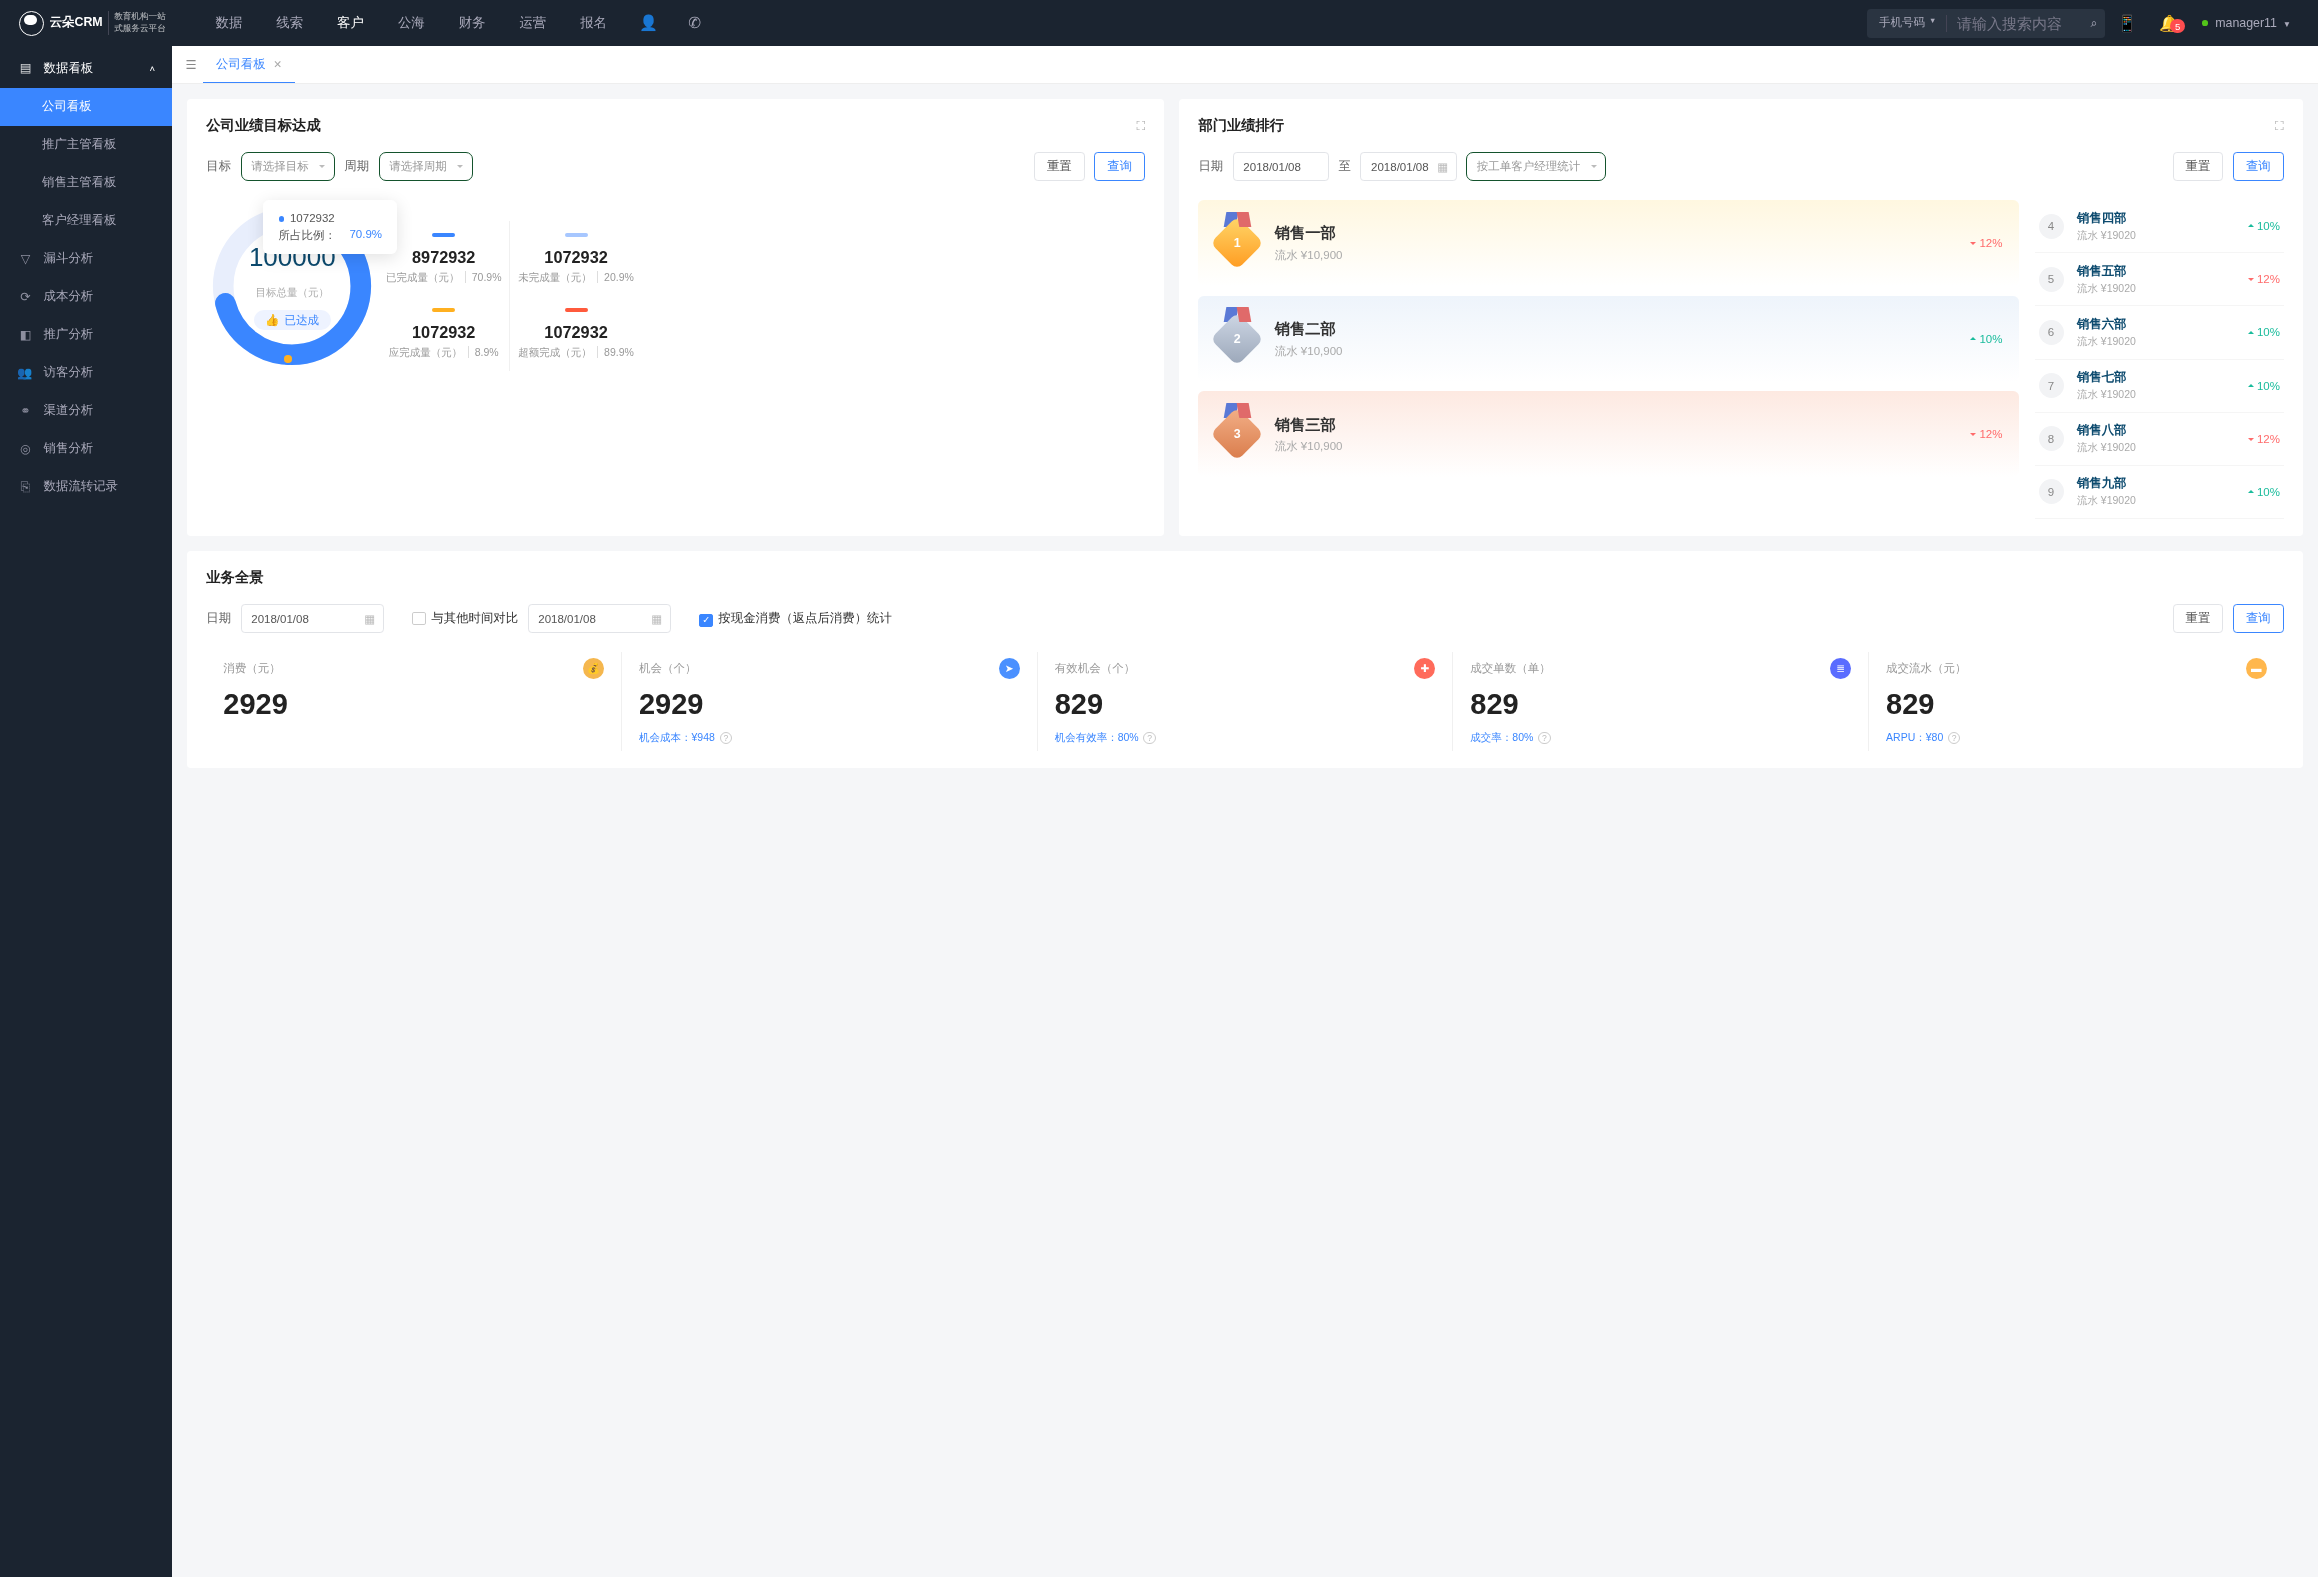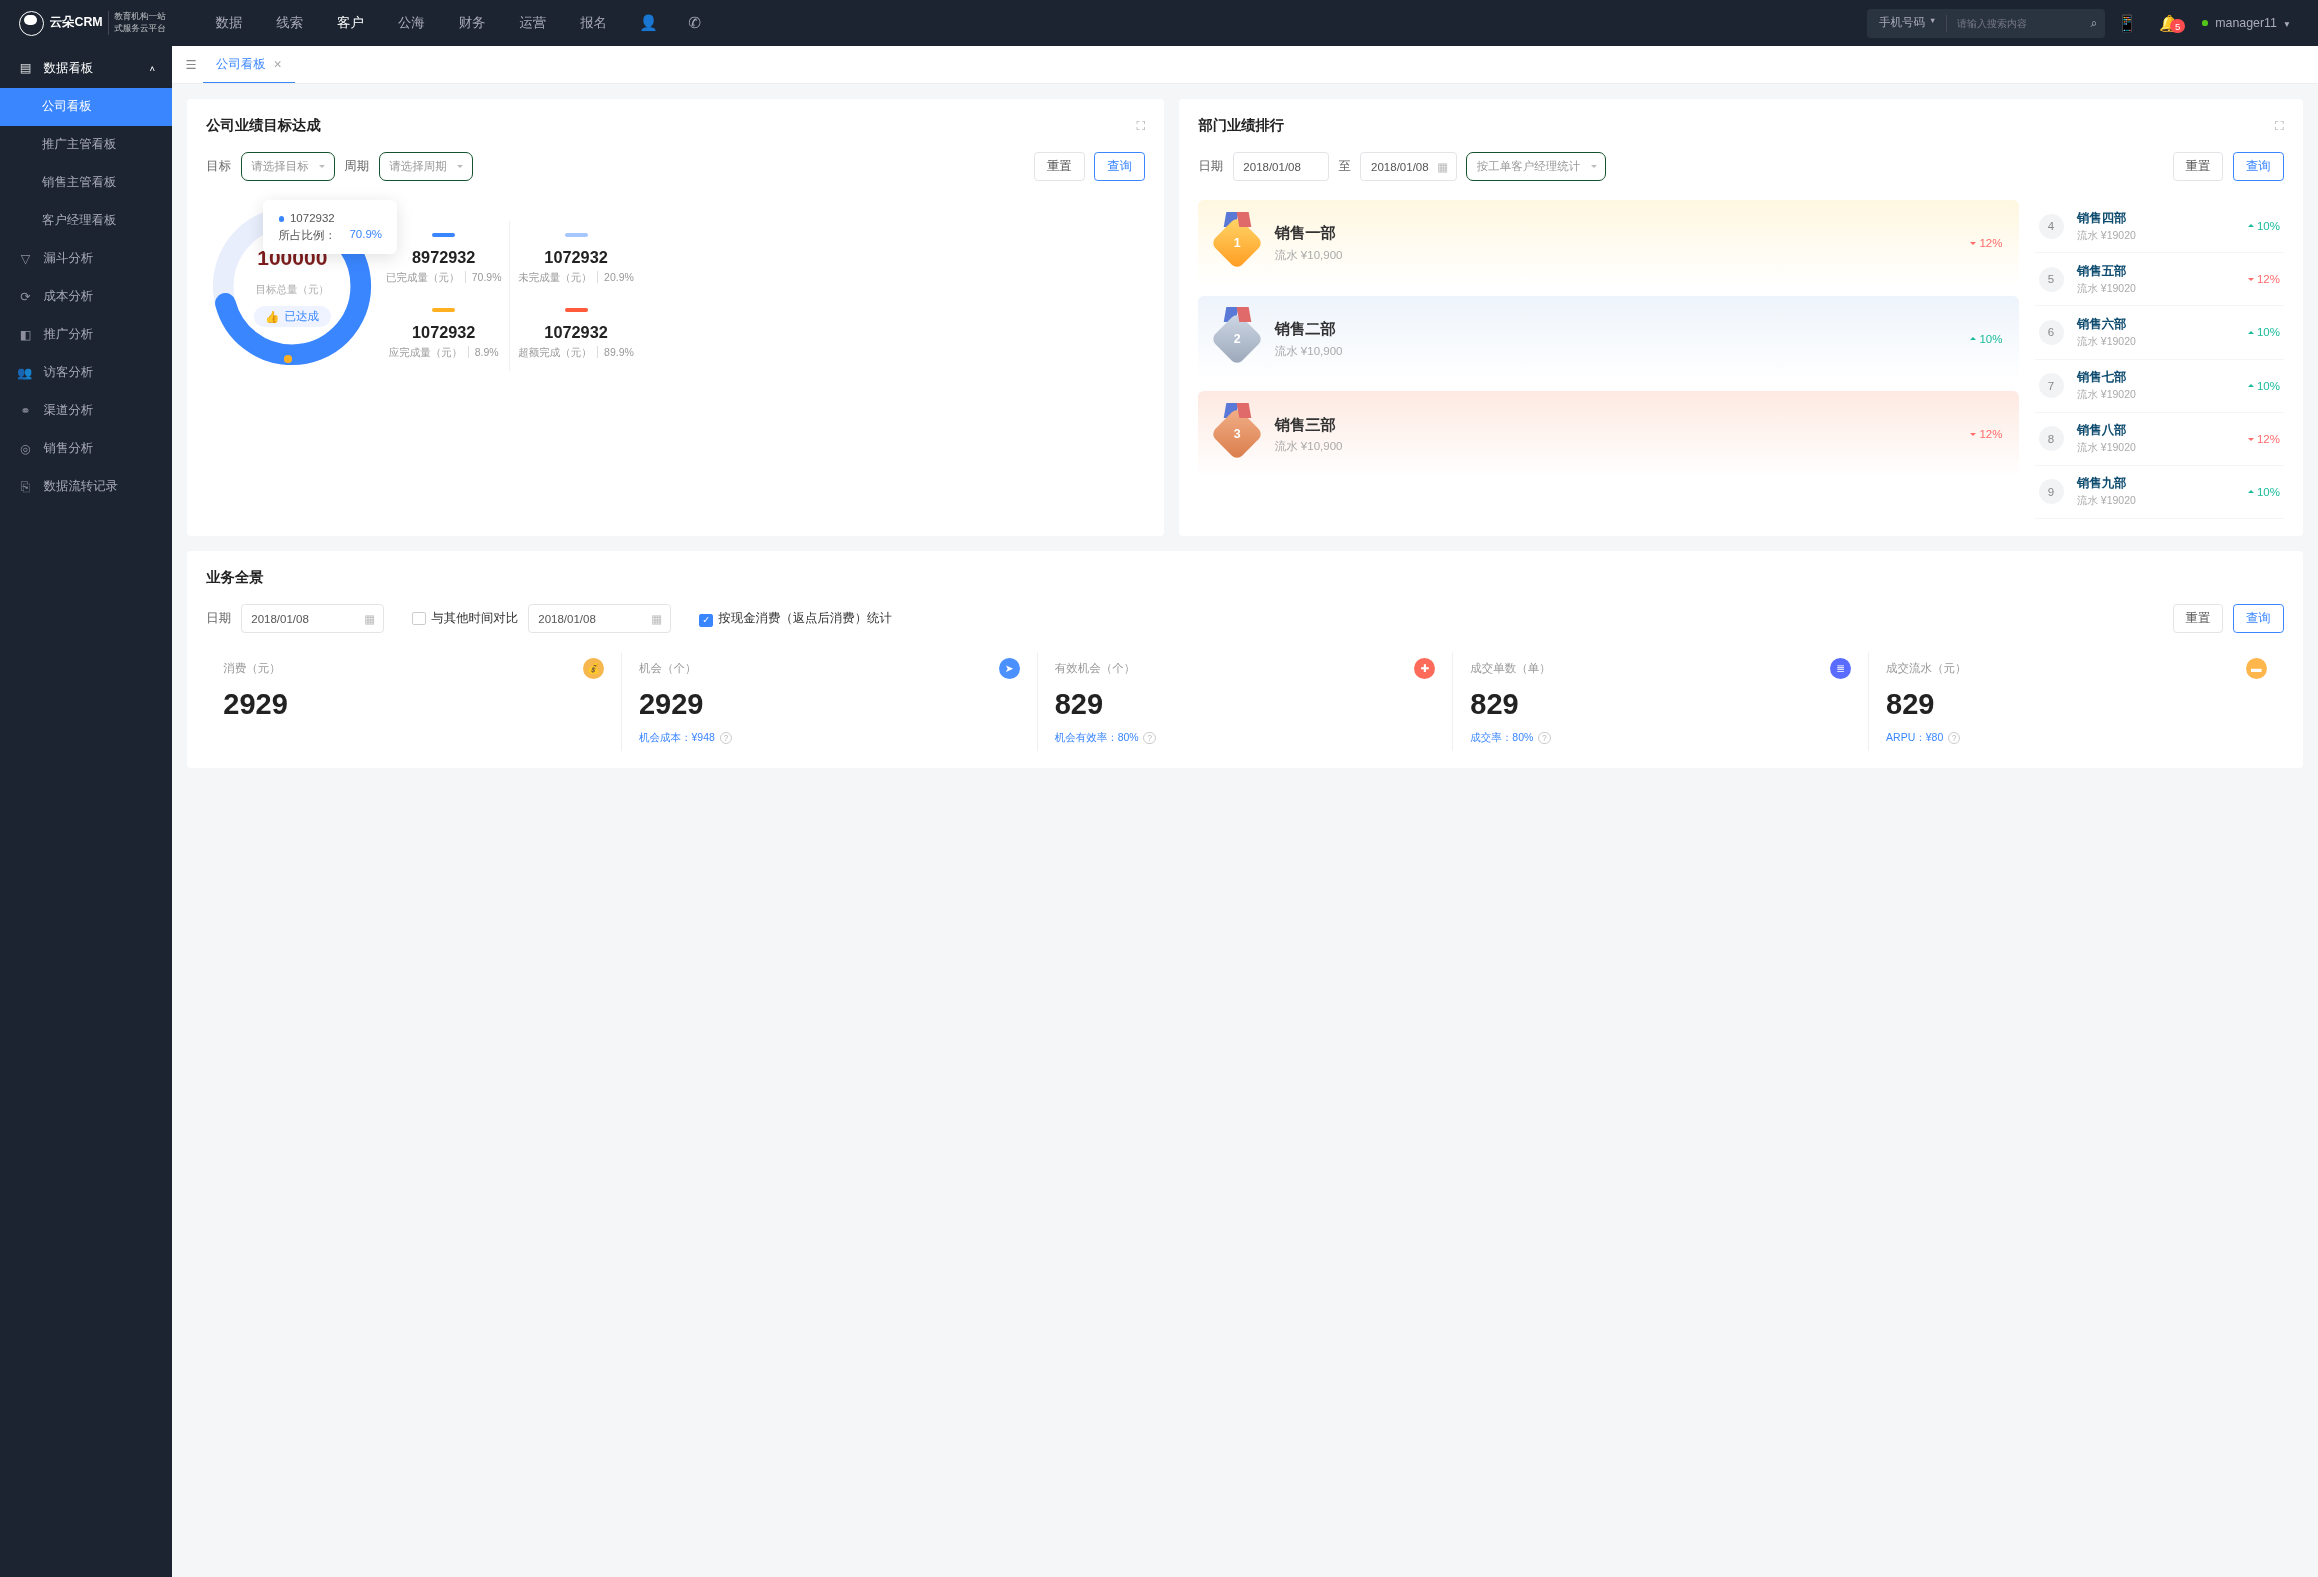--- a/index.html
+++ b/index.html
@@ -10,21 +10,21 @@
 .logo-mark::before{content:"";position:absolute;width:13.4px;height:9.6px;background:#fff;border-radius:7.6px;top:3.8px;left:3.8px}
 .logo-text{display:flex;flex-direction:column;line-height:1.1}
 .logo-main{font-weight:600;font-size:12.4px}
 .logo-sub{font-size:8.6px;opacity:.7;border-left:1px solid #556;padding-left:4.8px}
 .nav-item{padding:0 17px;height:46px;display:flex;align-items:center;cursor:pointer;font-size:13.4px}
 .nav-item.active{color:#fff}
 .nav-icon{width:42px;display:flex;justify-content:center;font-size:15.3px}
 .spacer{flex:1}
 .search-grp{display:flex;align-items:center;background:#2a3441;border-radius:3.8px;height:29px;padding-right:7.6px}
 .search-select{background:transparent;border:none;color:#aab;padding:0 11.5px;border-right:1px solid #445;height:17px;display:flex;align-items:flex-start;gap:5.7px;font-size:11.5px}
-.search-input{background:transparent;border:none;outline:none;color:#fff;padding:0 9.6px;width:143px;font-size:10px}
+.search-input{background:transparent;border:none;outline:none;color:#fff;padding:0 9.6px;width:143px;font-size:15px}
 .search-input::placeholder{color:#778}
 .hdr-icon{width:38px;display:flex;justify-content:center;align-items:center;position:relative;cursor:pointer;color:#aab;font-size:16.3px}
 .badge{position:absolute;top:5.7px;right:3.8px;background:#ff4d4f;color:#fff;font-size:9.6px;border-radius:7.6px;min-width:14.3px;height:14.3px;display:flex;align-items:center;justify-content:center;padding:0 2.9px}
 .user{display:flex;align-items:center;gap:7.6px;padding:0 9.6px;cursor:pointer}
 .user-dot{width:5.7px;height:5.7px;border-radius:50%;background:#52c41a}
 .layout{display:flex;height:calc(100vh - 46px)}
 .sidebar{width:172px;background:#1b2430;color:#aab;padding-top:3.8px;overflow-y:auto}
 .side-item{display:flex;align-items:center;padding:0 17px;height:38px;cursor:pointer;font-size:12.4px}
 .side-item.group{justify-content:space-between;color:#fff}
 .side-item.sub{padding-left:42px}
@@ -51,21 +51,21 @@
 .btn{border:1px solid #e2e4e8;background:#fff;border-radius:3.8px;height:29px;padding:0 12px;cursor:pointer;font-size:12.4px;color:#555}
 .btn.primary{border-color:#3a86ff;color:#3a86ff}
 .gauge-wrap{display:flex;flex-direction:row;align-items:flex-start;position:relative}
 .tooltip{position:absolute;left:57px;top:0;background:#fff;box-shadow:0 3.8px 17px rgba(0,0,0,.12);border-radius:5.7px;padding:11.5px 15.3px;font-size:11.5px;color:#555;z-index:5;min-width:134px}
 .tooltip .dot{width:5.7px;height:5.7px;background:#3a86ff;border-radius:50%;display:inline-block;margin-right:5.7px}
 .tooltip-row{display:flex;justify-content:space-between;margin-top:3.8px}
 .tooltip-pct{color:#3a86ff}
 .gauge{position:relative;width:172px;height:172px}
 .gauge svg{width:172px;height:172px;transform:rotate(-90deg)}
 .gauge-center{position:absolute;inset:0;display:flex;flex-direction:column;align-items:center;justify-content:center}
-.gauge-val{font-size:21px;font-weight:700;color:#7f1d1d}
+.gauge-val{font-size:26px;font-weight:400;color:#0c4a6e}
 .gauge-lbl{font-size:10.5px;color:#aaa;margin-top:13px}
 .badged{margin-top:9.6px;background:#eef3ff;color:#3a86ff;font-size:11.5px;padding:2.9px 11.5px;border-radius:11.5px;display:inline-flex;align-items:center;gap:4.8px}
 .handle{position:absolute;width:11.5px;height:11.5px;border:2.9px solid #3a86ff;background:#ffb020;border-radius:50%;bottom:7.6px;left:76px}
 .stats-grid{display:grid;grid-template-columns:1fr 1fr;margin-top:21px;text-align:center}
 .stat-cell{padding:11.5px 7.6px;position:relative}
 .stat-cell:nth-child(odd){border-right:1px solid #f0f0f0}
 .stat-bar{width:23px;height:3.8px;border-radius:1.9px;margin:0 auto 11.5px}
 .stat-val{font-size:16.3px;font-weight:600;color:#222}
 .stat-label{font-size:10.5px;color:#999;margin-top:3.8px}
 .stat-label span{border-left:1px solid #ddd;padding-left:5.7px;margin-left:5.7px}

